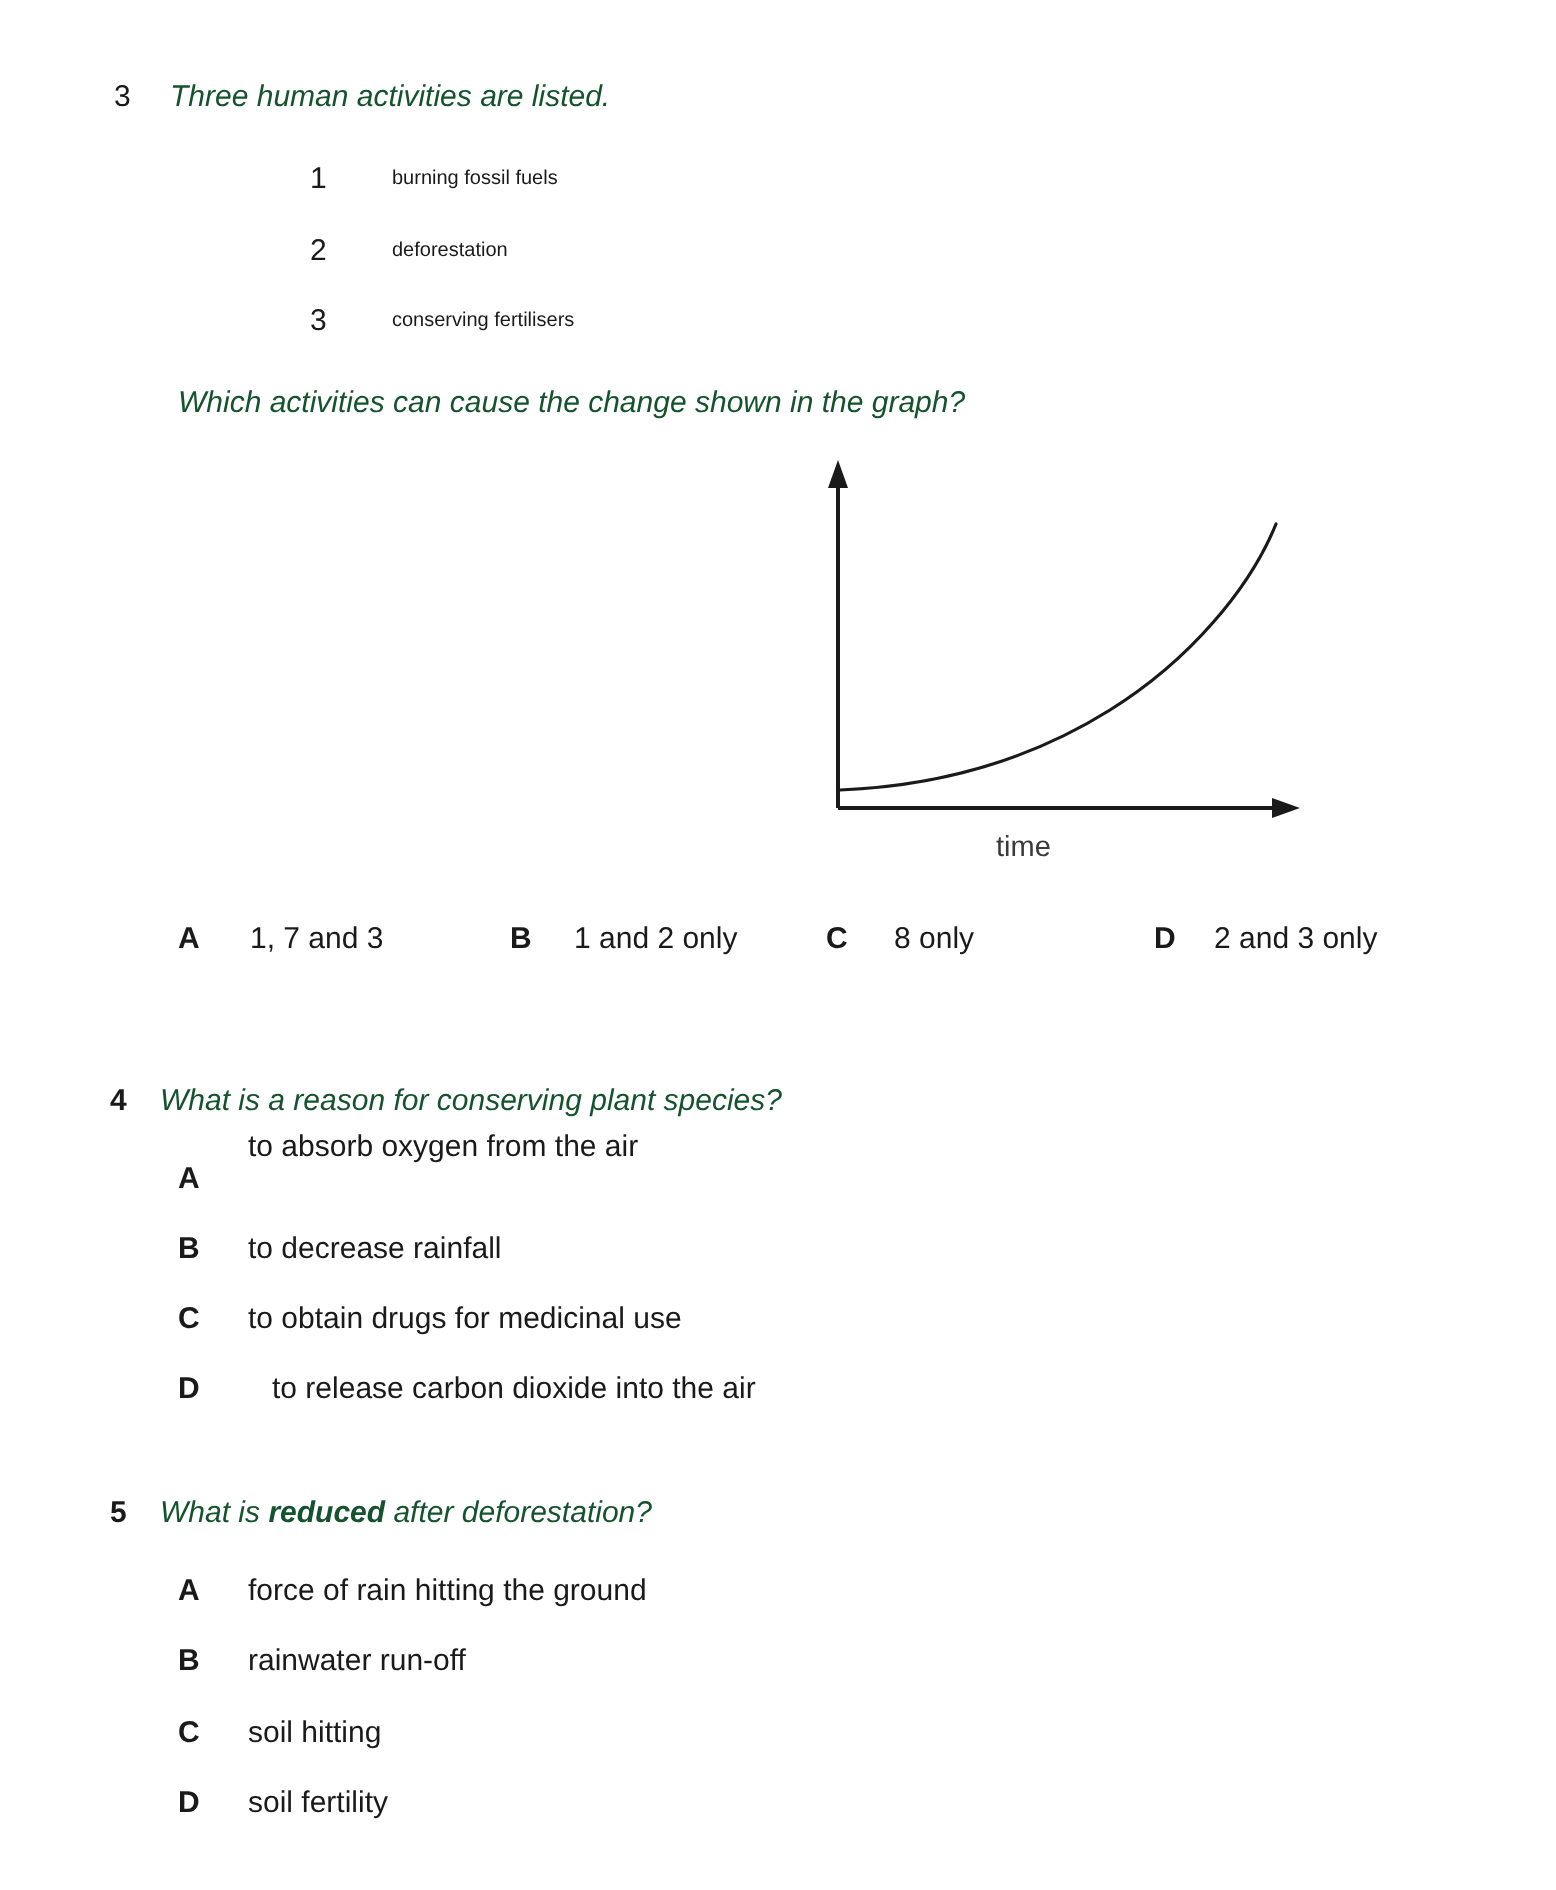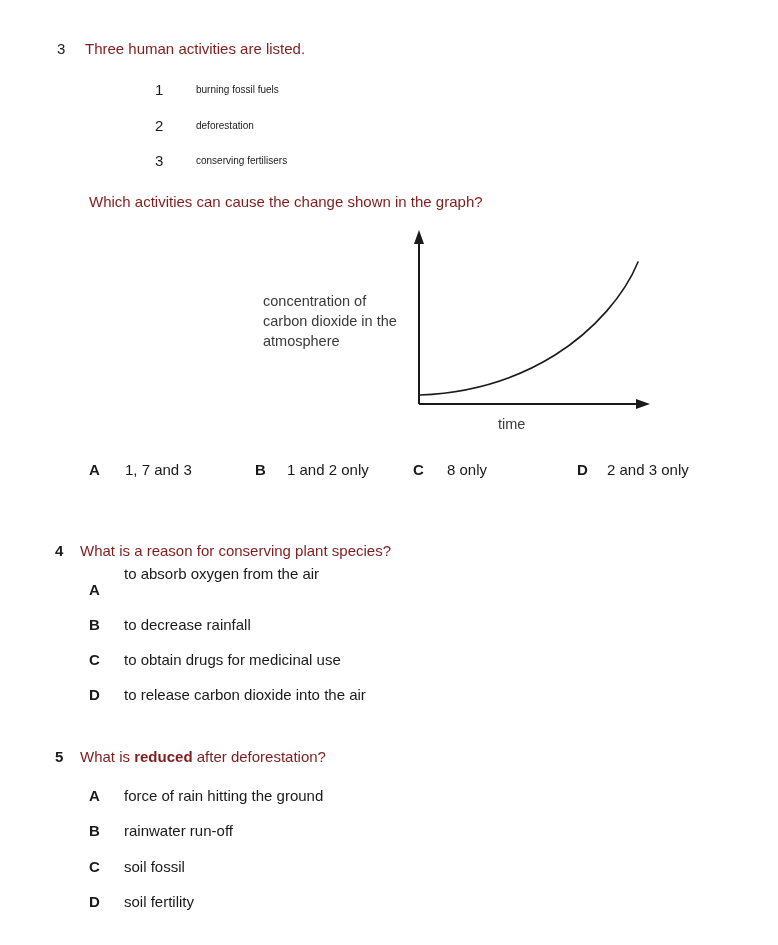--- a/index.html
+++ b/index.html
@@ -30,22 +30,23 @@
     font-size: 15px;
     line-height: 19px;
     color: #1a1a1a;
   }
   .qnum-bold { font-weight: bold; }
 
   .qstem {
     position: absolute;
     font-size: 15px;
     line-height: 19px;
-    color: #7f1d1d;
+    color: #14532d;
     white-space: nowrap;
+    font-style: italic;
   }
 
   
   .sublist-num {
     position: absolute;
     font-size: 15px;
     line-height: 19px;
   }
   .sublist-text {
     position: absolute;
@@ -129,21 +130,20 @@
         </g>
 
         <g>
           <line x1="164" y1="176" x2="385" y2="176" stroke="#1a1a1a" stroke-width="2"></line>
           <polygon points="395,176 381,171 381,181" fill="#1a1a1a"></polygon>
         </g>
 
         <path d="M 165 167 C 215 165, 260 152, 300 127 C 340 102, 370 66, 383 34" fill="none" stroke="#1a1a1a" stroke-width="1.6" stroke-linecap="round"></path>
       </svg>
 
-      <div class="y-axis-label">concentration of carbon dioxide in the atmosphere</div>
 
       <div class="x-axis-label">time</div>
     </div>
 
     <span class="opt-letter" style="left:89px; top:460px;">A</span>
     <span class="opt-text" style="left:125px; top:460px;">1, 7 and 3</span>
 
     <span class="opt-letter" style="left:255px; top:460px;">B</span>
     <span class="opt-text" style="left:287px; top:460px;">1 and 2 only</span>
 
@@ -161,35 +161,35 @@
     <span class="opt-letter" style="left:89px; top:580px;">A</span>
     <span class="opt-text" style="left:124px; top:564px;text-align:right;">to absorb oxygen from the air</span>
 
     <span class="opt-letter" style="left:89px; top:615px;">B</span>
     <span class="opt-text" style="left:124px; top:615px;">to decrease rainfall</span>
 
     <span class="opt-letter" style="left:89px; top:650px;">C</span>
     <span class="opt-text" style="left:124px; top:650px;">to obtain drugs for medicinal use</span>
 
     <span class="opt-letter" style="left:89px; top:685px;">D</span>
-    <span class="opt-text" style="left:124px; top:685px;">to release carbon dioxide into the air</span>
+    <span class="opt-text" style="left:136px; top:685px;">to release carbon dioxide into the air</span>
   </div>
 
   <div>
     <span class="qnum qnum-bold" style="left:55px; top:747px;">5</span>
     <span class="qstem" style="left:80px; top:747px;">
       <span>What is </span><span style="font-weight:bold;text-align:center;">reduced</span><span> after deforestation?</span>
     </span>
 
     <span class="opt-letter" style="left:89px; top:786px;">A</span>
     <span class="opt-text" style="left:124px; top:786px;">force of rain hitting the ground</span>
 
     <span class="opt-letter" style="left:89px; top:821px;">B</span>
     <span class="opt-text" style="left:124px; top:821px;">rainwater run-off</span>
 
     <span class="opt-letter" style="left:89px; top:857px;">C</span>
-    <span class="opt-text" style="left:124px; top:857px;">soil fossil</span>
+    <span class="opt-text" style="left:124px; top:857px;">soil hitting</span>
 
     <span class="opt-letter" style="left:89px; top:892px;">D</span>
     <span class="opt-text" style="left:124px; top:892px;">soil fertility</span>
   </div>
 
 </div>
 
 </body></html>

